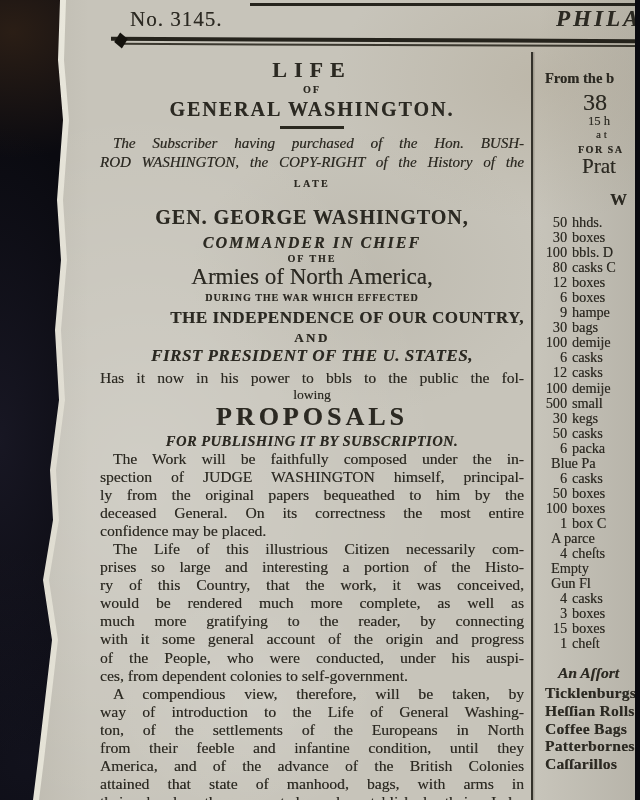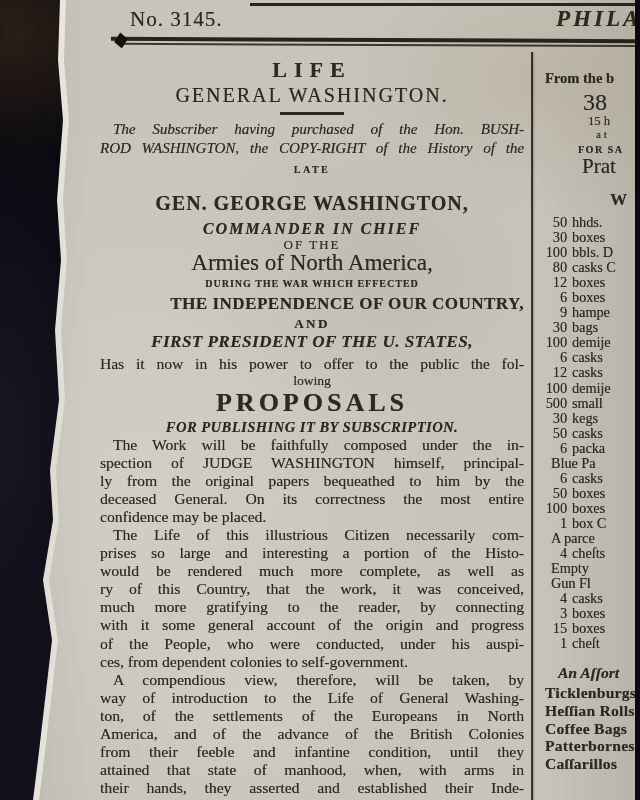--- a/index.html
+++ b/index.html
@@ -39,28 +39,28 @@
   .issue-no{position:absolute;left:130px;top:7px;font-size:21px;letter-spacing:1px;}
   .city{position:absolute;left:556px;top:6px;font-size:23px;font-style:italic;font-weight:700;letter-spacing:3px;white-space:nowrap;}
   .dbl-a{position:absolute;left:111px;top:38px;width:525px;height:3.5px;background:#25231c;transform:rotate(.25deg);}
   .dbl-b{position:absolute;left:119px;top:43.5px;width:517px;height:2px;background:#3b382f;transform:rotate(.25deg);}
   .ink-diamond{position:absolute;left:116px;top:35px;width:10px;height:11px;background:#14120d;transform:rotate(40deg) skewX(8deg);}
   .col-rule{position:absolute;left:531px;top:52px;width:2px;height:748px;background:#33312a;box-shadow:1.5px 0 0 rgba(70,66,55,.25);}
   
   .article{position:absolute;left:100px;top:54px;width:424px;text-align:center;}
   .t-life{font-size:22px;font-weight:700;letter-spacing:7px;line-height:24px;margin-top:4px;}
   .t-of{font-size:10px;font-weight:700;letter-spacing:2px;line-height:12px;margin-top:2px;}
-  .t-name{font-size:20px;font-weight:400;letter-spacing:2px;line-height:24px;margin-top:1px;}
+  .t-name{font-size:20px;font-weight:700;letter-spacing:2px;line-height:24px;margin-top:1px;}
   .t-rule{width:64px;height:2.5px;background:#2a281f;margin:5px auto 5px;}
   .sub-line{font-size:15px;font-style:italic;line-height:19.5px;text-align:justify;text-align-last:justify;}
   .sub-line.first{text-indent:13px;}
   .t-late{font-size:10px;font-weight:700;letter-spacing:2.5px;line-height:12px;margin-top:5px;}
   .t-gen{font-size:20px;font-weight:600;letter-spacing:1px;line-height:28px;margin-top:13px;white-space:nowrap;text-align:center;}
   .t-cmdr{font-size:16px;font-weight:700;font-style:italic;letter-spacing:2px;line-height:20px;margin-top:2px;}
-  .t-ofthe{font-size:13px;font-weight:400;letter-spacing:2px;line-height:11px;}
+  .t-ofthe{font-size:10px;font-weight:700;letter-spacing:2px;line-height:11px;}
   .t-armies{font-size:23px;line-height:26px;}
   .t-during{font-size:10px;font-weight:700;letter-spacing:1px;line-height:13px;margin-top:1px;}
   .t-indep{font-size:17px;font-weight:600;letter-spacing:.5px;line-height:21px;margin-top:3px;white-space:nowrap;text-align:right;}
   .t-and{font-size:13px;font-weight:700;letter-spacing:2.5px;line-height:11px;margin-top:4px;}
   .t-pres{font-size:17px;font-weight:700;font-style:italic;letter-spacing:.5px;line-height:21px;margin-top:2px;white-space:nowrap;}
   .t-offer{font-size:15.5px;line-height:19px;margin-top:2px;text-align:justify;text-align-last:justify;}
   .t-lowing{font-size:13.5px;line-height:15px;}
   .t-props{font-size:26px;font-weight:600;letter-spacing:4px;line-height:29px;}
   .t-subscr{font-size:14.5px;font-weight:700;font-style:italic;letter-spacing:.5px;line-height:17px;margin-top:2px;}
   .bline{font-size:15.6px;line-height:18.1px;height:18.1px;text-align:justify;text-align-last:justify;overflow:hidden;}
@@ -91,59 +91,60 @@
     <div class="top-rule"></div>
     <div class="issue-no">No. 3145.</div>
     <div class="city">PHILAD</div>
     <div class="dbl-a"></div>
     <div class="dbl-b"></div>
     <div class="ink-diamond"></div>
     <div class="col-rule"></div>
 
     <main class="article">
       <div class="t-life">LIFE</div>
+      <div class="t-of">OF</div>
       <div class="t-name">GENERAL WASHINGTON.</div>
       <div class="t-rule"></div>
       <div class="sub-line first">The Subscriber having purchased of the Hon. BUSH-</div>
       <div class="sub-line">ROD WASHINGTON, the COPY-RIGHT of the History of the</div>
       <div class="t-late">LATE</div>
       <div class="t-gen">GEN. GEORGE WASHINGTON,</div>
       <div class="t-cmdr">COMMANDER IN CHIEF</div>
       <div class="t-ofthe">OF THE</div>
       <div class="t-armies">Armies of North America,</div>
       <div class="t-during">DURING THE WAR WHICH EFFECTED</div>
       <div class="t-indep">THE INDEPENDENCE OF OUR COUNTRY,</div>
       <div class="t-and">AND</div>
       <div class="t-pres">FIRST PRESIDENT OF THE U. STATES,</div>
-      <div class="t-offer">Has it now in his power to offer to the public the fol-</div>
+      <div class="t-offer">Has it now in his power to bbls to the public the fol-</div>
       <div class="t-lowing">lowing</div>
       <div class="t-props">PROPOSALS</div>
       <div class="t-subscr">FOR PUBLISHING IT BY SUBSCRIPTION.</div>
 
       <div class="bline indent">The Work will be faithfully composed under the in-</div>
       <div class="bline">spection of JUDGE WASHINGTON himself, principal-</div>
       <div class="bline">ly from the original papers bequeathed to him by the</div>
       <div class="bline">deceased General.  On its correctness the most entire</div>
       <div class="bline last">confidence may be placed.</div>
 
       <div class="bline indent">The Life of this illustrious Citizen necessarily com-</div>
       <div class="bline">prises so large and interesting a portion of the Histo-</div>
+      <div class="bline">ry of this Country, that the work, it was conceived,</div>
       <div class="bline">would be rendered much more complete, as well as</div>
-      <div class="bline">ry of this Country, that the work, it was conceived,</div>
       <div class="bline">much more gratifying to the reader, by connecting</div>
       <div class="bline">with it some general account of the origin and progress</div>
       <div class="bline">of the People, who were conducted, under his auspi-</div>
       <div class="bline last">ces, from dependent colonies to self-government.</div>
 
       <div class="bline indent">A compendious view, therefore, will be taken, by</div>
       <div class="bline">way of introduction to the Life of General Washing-</div>
       <div class="bline">ton, of the settlements of the Europeans in North</div>
+      <div class="bline">from their feeble and infantine condition, until they</div>
       <div class="bline">America, and of the advance of the British Colonies</div>
-      <div class="bline">from their feeble and infantine condition, until they</div>
-      <div class="bline">attained that state of manhood, when, with arms in</div>
+      <div class="bline">attained that state of manhood, bags, with arms in</div>
       <div class="bline">their hands, they asserted and established their Inde-</div>
     </main>
 
     <aside class="rcol">
       <div class="r-from">From the b</div>
       <div class="r-38">38</div>
       <div class="r-15h">15 h</div>
       <div class="r-at">a t</div>
       <div class="r-forsale">FOR SA</div>
       <div class="r-pratt">Prat</div>

